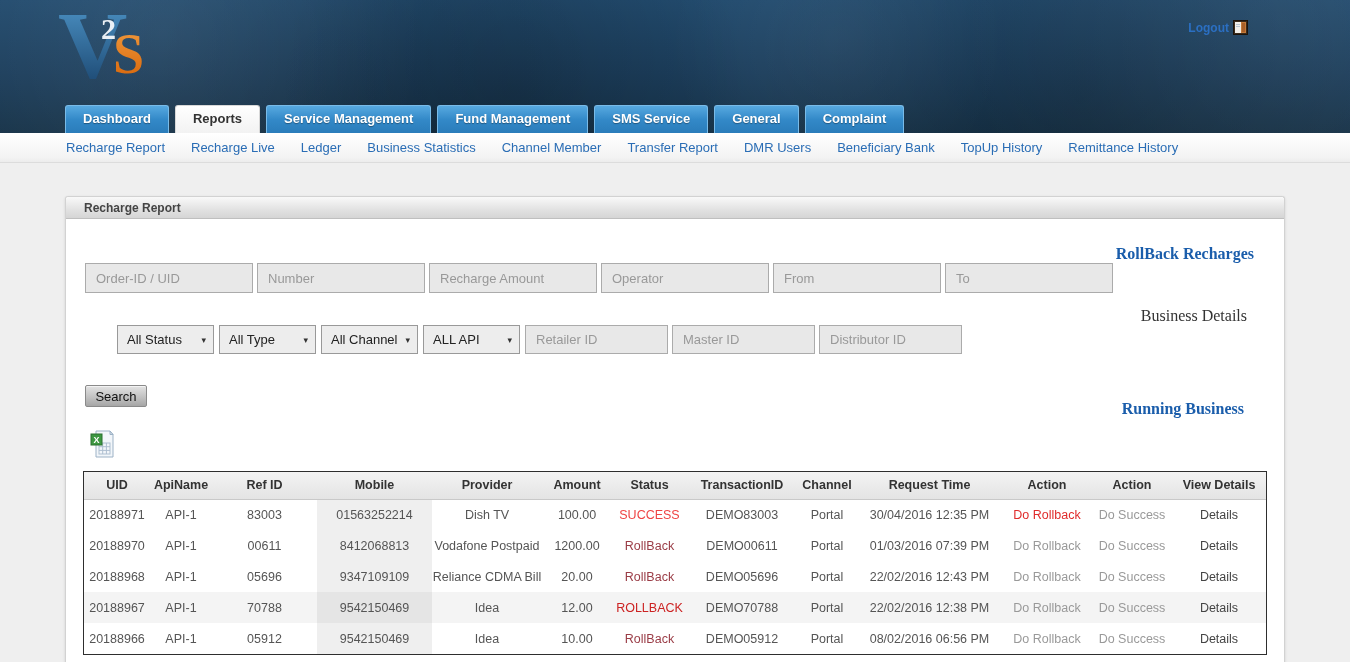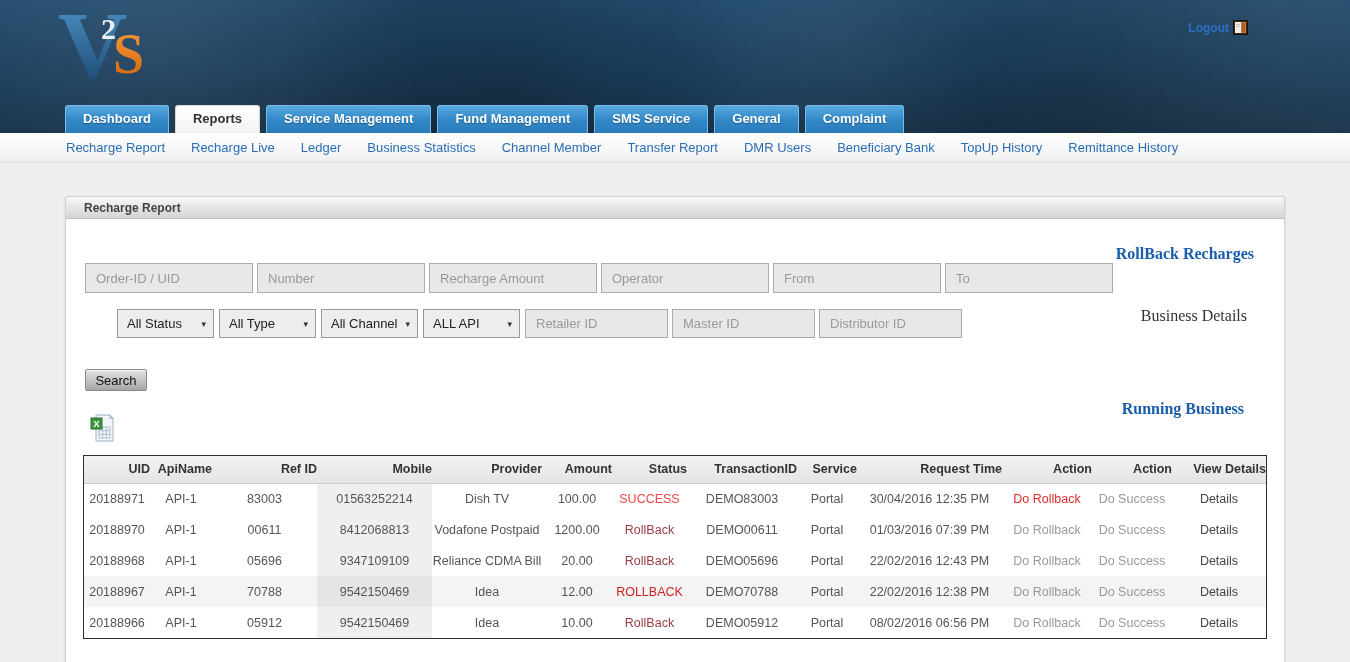--- a/index.html
+++ b/index.html
@@ -102,21 +102,21 @@
 
   
   .filters { padding: 44px 0 0 19px; }
   .f-row { display: flex; }
   .f-input {
     width: 168px; height: 30px; margin-right: 4px; padding: 0 10px;
     background: #e8e8e8; border: 1px solid #ababab;
     font-family: "Liberation Sans", sans-serif; font-size: 13px; color: #555;
   }
   .f-input::placeholder { color: #999; opacity: 1; }
-  .row2 { margin-top: 16px; align-items: center; padding-left: 32px; }
+  .row2 { margin-top: 32px; align-items: center; padding-left: 32px; }
   .f-select {
     width: 97px; height: 29px; margin-right: 5px; padding: 0 7px 0 9px;
     display: inline-flex; align-items: center; justify-content: space-between;
     background: #ededed; border: 1px solid #999; color: #222;
     font-size: 13px; cursor: pointer; white-space: nowrap;
   }
   .f-select .arrow { font-size: 9px; color: #333; margin-left: 6px; }
   .f-input.r2 { width: 143px; height: 29px; }
 
   .search-btn {
@@ -127,21 +127,21 @@
     box-shadow: inset 0 1px 0 rgba(255,255,255,0.6);
   }
   .excel-wrap { margin: 23px 0 0 24px; width: 24px; cursor: pointer; }
 
   
   .grid-wrap { margin: 9px 17px 0 17px; border: 1px solid #2e2e2e; }
   table { width: 100%; border-collapse: collapse; table-layout: fixed; }
   th {
     height: 27px; font-size: 12.5px; font-weight: bold; color: #333;
     background: linear-gradient(180deg, #f3f3f3 0%, #e4e4e4 100%);
-    border-bottom: 1px solid #c9c9c9; text-align: right; white-space: nowrap; overflow: hidden;
+    border-bottom: 1px solid #c9c9c9; text-align: center; white-space: nowrap; overflow: hidden;
   }
   td {
     height: 31px; font-size: 12.5px; color: #555; text-align: center;
     white-space: nowrap; overflow: hidden;
   }
   tr.shaded td { background: #f4f4f4; }
   td.mobile-col { background: #efefef; }
   tr.shaded td.mobile-col { background: #e5e5e5; }
   td.st-success { color: #ef4444; }
   td.st-rollback { color: #9a3c46; }
@@ -277,21 +277,21 @@
         <thead>
             <tr>
               <th>UID</th>
               <th>ApiName</th>
               <th>Ref ID</th>
               <th>Mobile</th>
               <th>Provider</th>
               <th>Amount</th>
               <th>Status</th>
               <th>TransactionID</th>
-              <th>Service</th>
+              <th>Channel</th>
               <th>Request Time</th>
               <th>Action</th>
               <th>Action</th>
               <th>View Details</th>
             </tr>
           </thead>
         <tbody>
             <tr>
               <td>20188971</td>
               <td>API-1</td>

